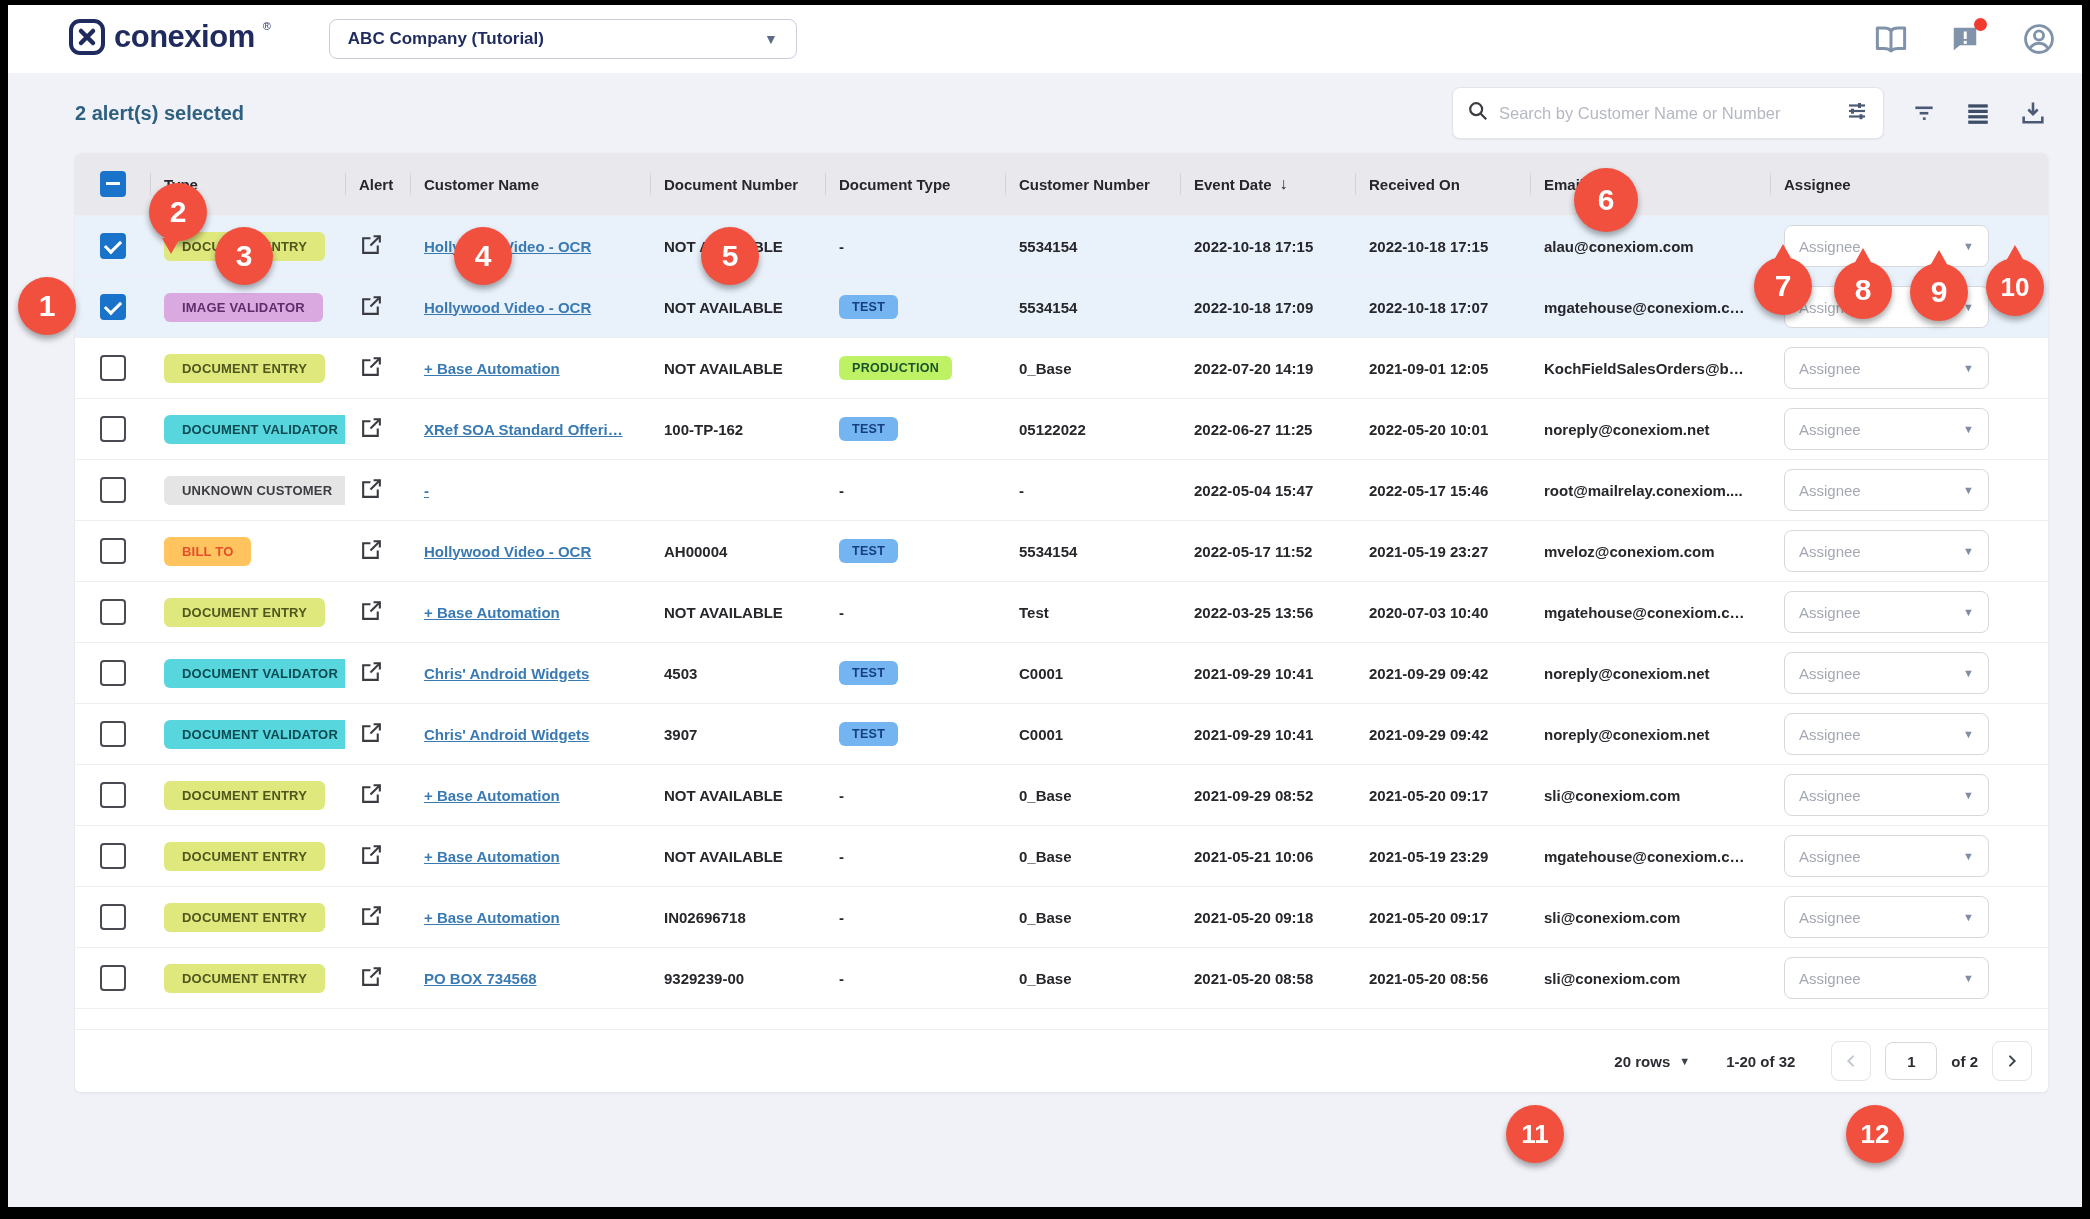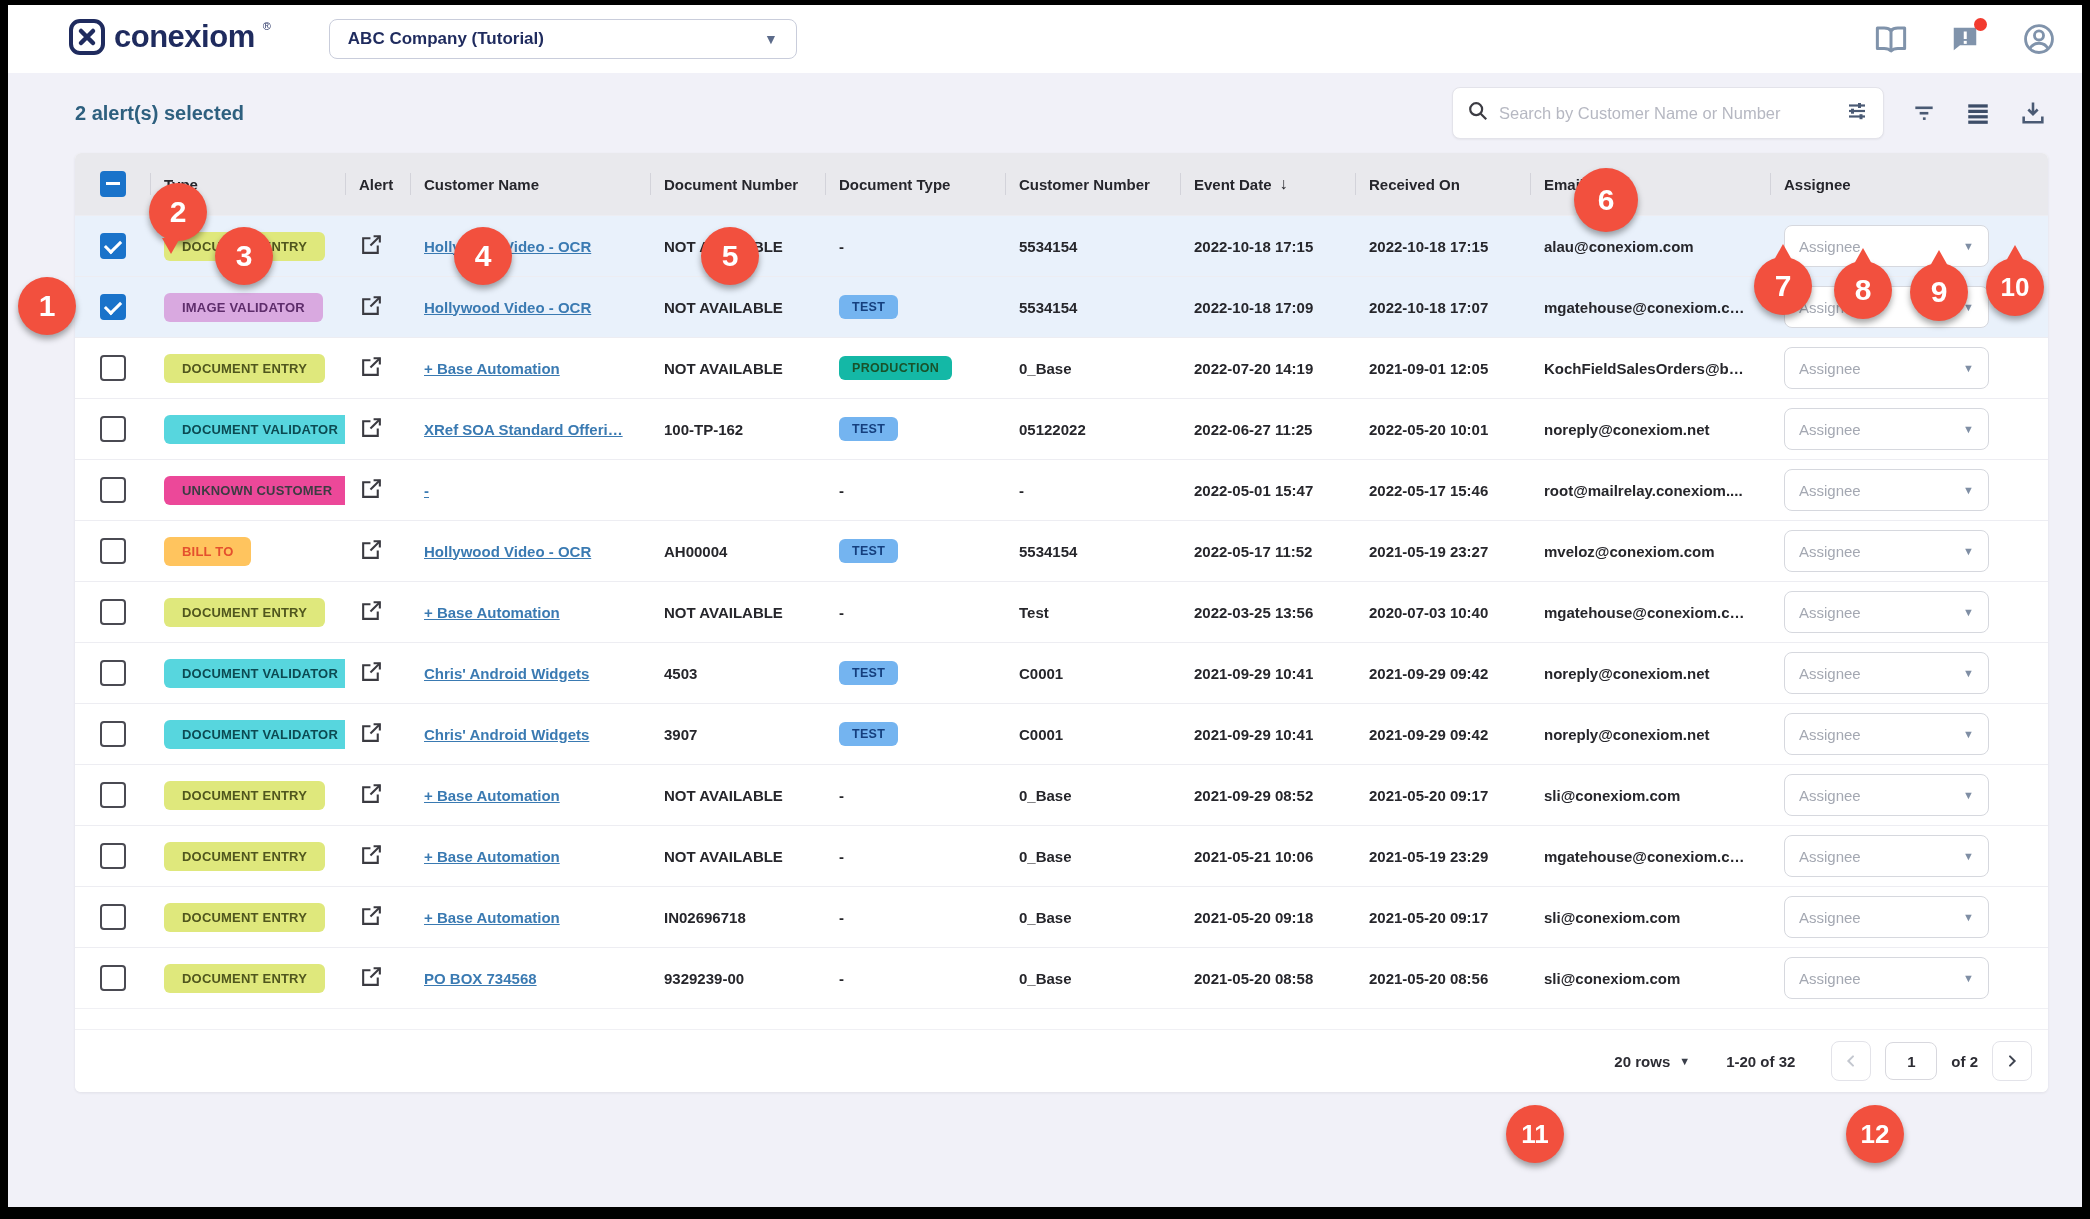--- a/index.html
+++ b/index.html
@@ -308,21 +308,21 @@
       <span>
         <svg width="25" height="25" viewBox="0 0 24 24" fill="none" stroke="#3a3a40" stroke-width="2">
                     <path d="M18 13v7H4V6h7"></path>
                     <path d="M14 4h6v6"></path>
                     <path d="M20 4l-9 9"></path>
                   </svg>
       </span>
     </div>
     <div class="cell"><span class="link">+ Base Automation</span></div>
     <div class="cell">NOT AVAILABLE</div>
-    <div class="cell"><span class="doc-badge" style="background: #14b8a6; color: rgb(25, 82, 42);">PRODUCTION</span></div>
+    <div class="cell"><span class="doc-badge" style="background: #bef264; color: rgb(25, 82, 42);">PRODUCTION</span></div>
     <div class="cell">0_Base</div>
     <div class="cell">2022-07-20 14:19</div>
     <div class="cell">2021-09-01 12:05</div>
     <div class="cell">KochFieldSalesOrders@b…</div>
     <div class="cell">
       <div class="assignee-select">
         <span class="assignee-value">Assignee</span>
         <span class="assignee-caret">▼</span>
       </div>
     </div>
@@ -352,35 +352,35 @@
       <div class="assignee-select">
         <span class="assignee-value">Assignee</span>
         <span class="assignee-caret">▼</span>
       </div>
     </div>
   </div>
             <div class="trow">
     <div class="cell cb-cell">
                 <span class="cb"></span>
               </div>
-    <div class="cell"><span class="type-badge" style="background: #ec4899; color: rgb(60, 60, 66);">UNKNOWN CUSTOMER</span></div>
+    <div class="cell"><span class="type-badge" style="background: #e5e5e5; color: rgb(60, 60, 66);">UNKNOWN CUSTOMER</span></div>
     <div class="cell">
       <span>
         <svg width="25" height="25" viewBox="0 0 24 24" fill="none" stroke="#3a3a40" stroke-width="2">
                     <path d="M18 13v7H4V6h7"></path>
                     <path d="M14 4h6v6"></path>
                     <path d="M20 4l-9 9"></path>
                   </svg>
       </span>
     </div>
     <div class="cell"><span class="link">-</span></div>
     <div class="cell"></div>
     <div class="cell">-</div>
     <div class="cell">-</div>
-    <div class="cell">2022-05-01 15:47</div>
+    <div class="cell">2022-05-04 15:47</div>
     <div class="cell">2022-05-17 15:46</div>
     <div class="cell">root@mailrelay.conexiom....</div>
     <div class="cell">
       <div class="assignee-select">
         <span class="assignee-value">Assignee</span>
         <span class="assignee-caret">▼</span>
       </div>
     </div>
   </div>
             <div class="trow">

